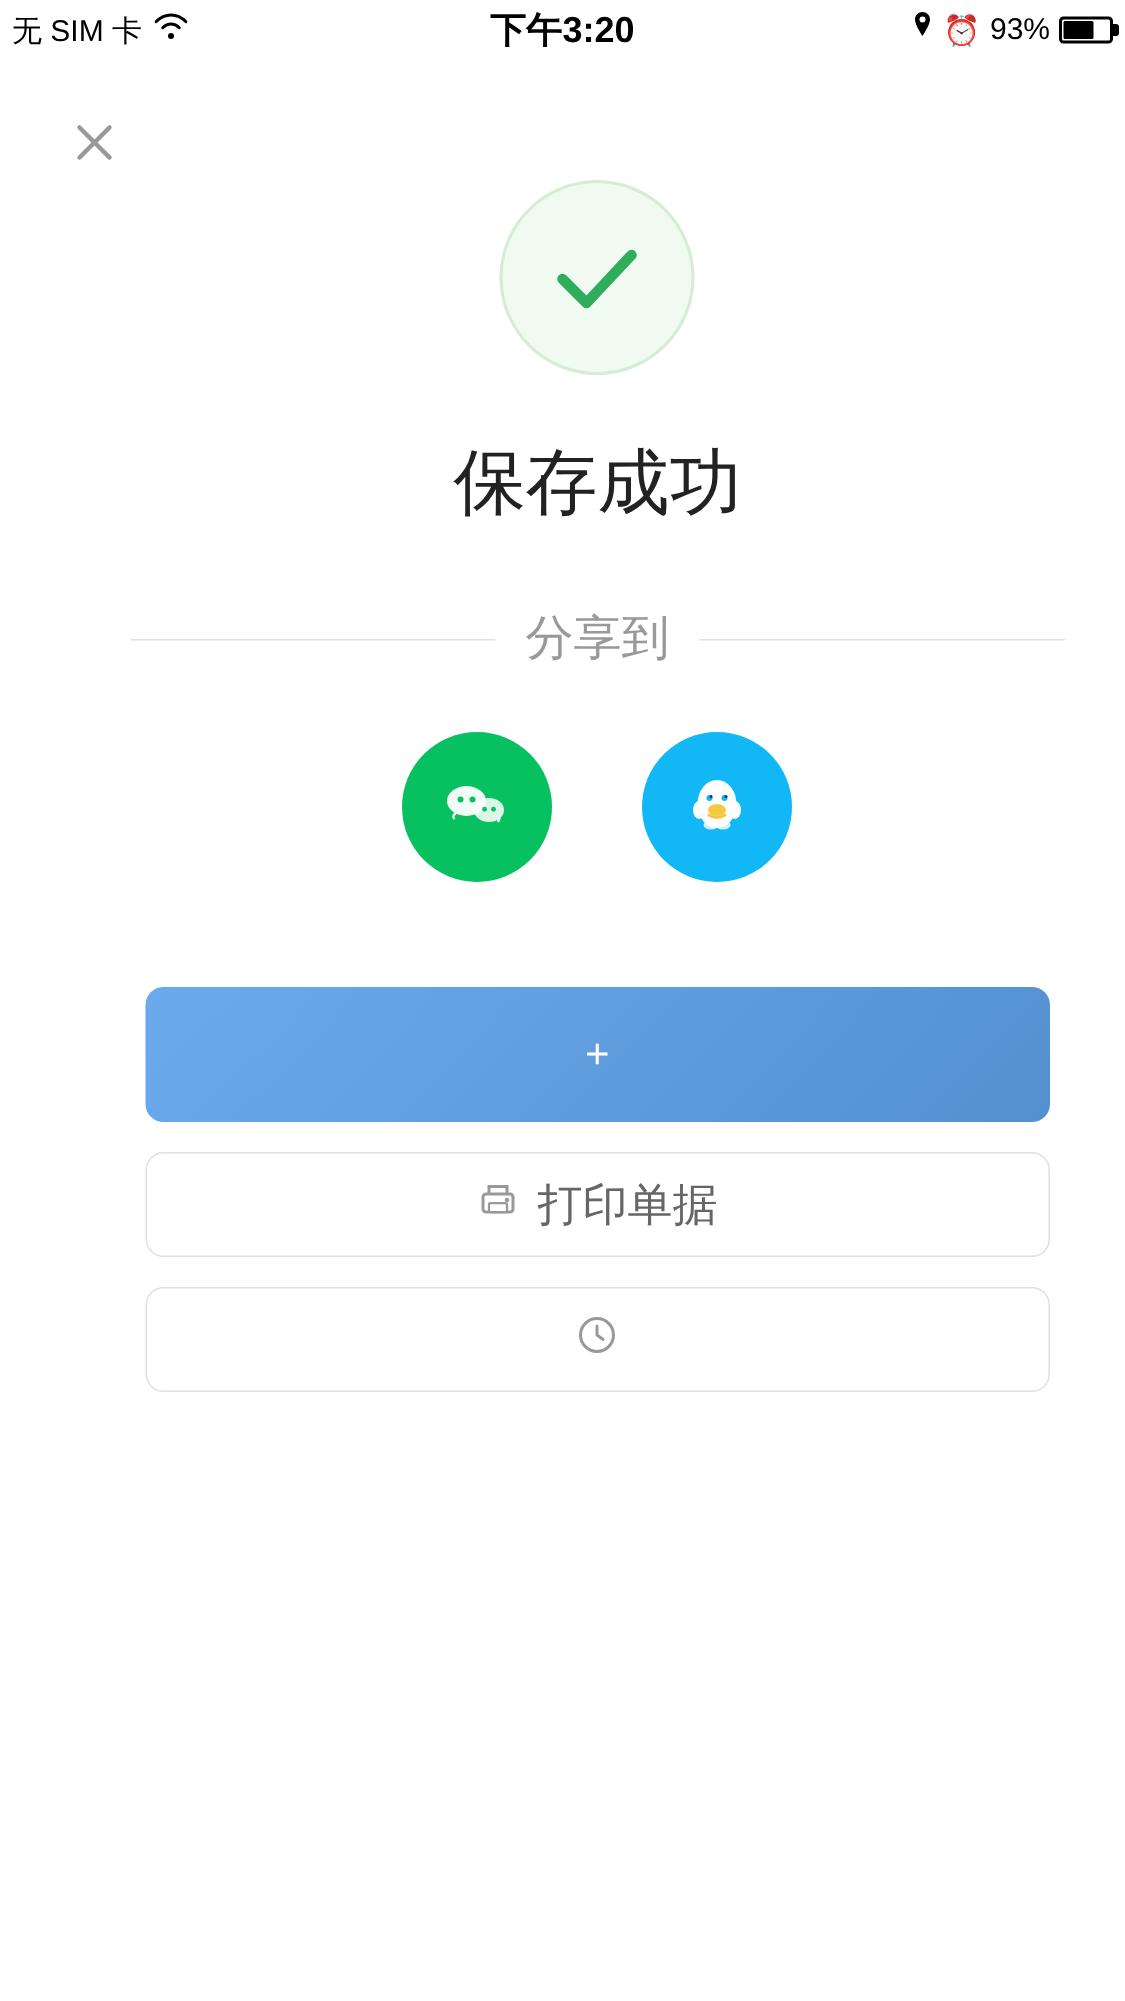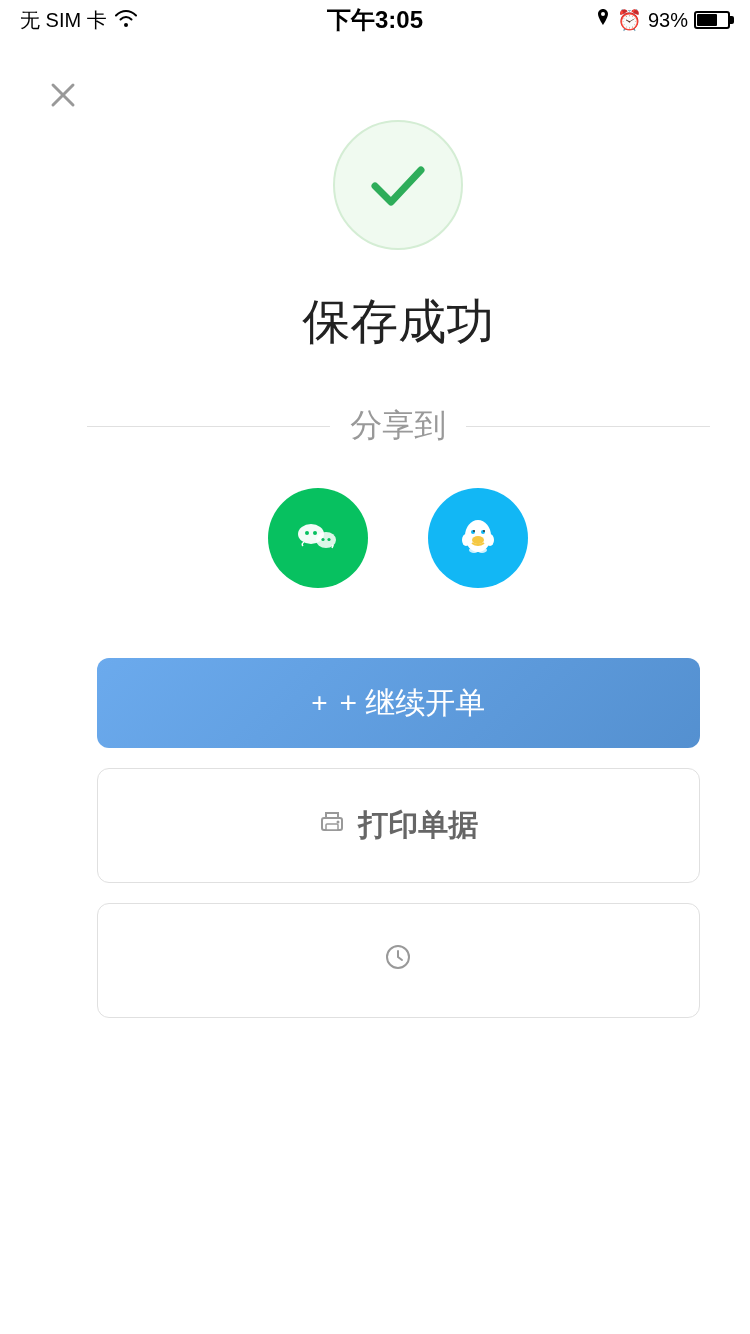--- a/index.html
+++ b/index.html
@@ -15,21 +15,21 @@
     }
 
     
     .status-bar {
       width: 100%;
       height: 40px;
       background: #ffffff;
       display: flex;
       align-items: center;
       justify-content: space-between;
-      padding: 0 20px;
+      padding: 0 8px;
       font-size: 22px;
       font-weight: 500;
       color: #000;
     }
     .status-left {
       display: flex;
       align-items: center;
       gap: 8px;
       font-size: 20px;
     }
@@ -195,32 +195,31 @@
       font-size: 30px;
       display: flex;
       align-items: center;
       justify-content: center;
       gap: 12px;
       cursor: pointer;
     }
 
     .btn-secondary {
       width: 100%;
-      height: 115px;
+      height: 70px;
       background: #fff;
       border-radius: 12px;
       border: 1px solid #e0e0e0;
       color: #666;
       font-size: 30px;
       display: flex;
       align-items: center;
       justify-content: center;
       gap: 12px;
       cursor: pointer;
-      font-weight: bold;
     }
 
     .btn-icon {
       font-size: 28px;
       color: inherit;
     }
   </style>
 </head>
 <body>
 
@@ -228,21 +227,21 @@
   <div class="status-left">
     <span>无 SIM 卡</span>
     <span>
       <svg width="22" height="18" viewBox="0 0 22 18" fill="none">
         <path d="M11 14a2 2 0 1 1 0 4 2 2 0 0 1 0-4z" fill="#000"></path>
         <path d="M5.5 10.5C7.1 8.9 9 8 11 8s3.9.9 5.5 2.5" stroke="#000" stroke-width="2" fill="none" stroke-linecap="round"></path>
         <path d="M1 6.5C3.8 3.7 7.2 2 11 2s7.2 1.7 10 4.5" stroke="#000" stroke-width="2" fill="none" stroke-linecap="round"></path>
       </svg>
     </span>
   </div>
-  <div class="status-center">下午3:05</div>
+  <div class="status-center">下午3:20</div>
   <div class="status-right">
     <span>
       <svg width="16" height="18" viewBox="0 0 16 18" fill="#000">
           <path d="M8 0C5.2 0 3 2.2 3 5c0 3.7 5 11 5 11s5-7.3 5-11c0-2.8-2.2-5-5-5zm0 7a2 2 0 1 1 0-4 2 2 0 0 1 0 4z"></path>
         </svg>
     </span>
     <span>⏰</span>
     <span>93%</span>
     <div class="battery-icon">
       <div class="battery-fill"></div>
@@ -309,21 +308,20 @@
           <ellipse cx="32" cy="40" rx="5" ry="3" fill="white" opacity="0.8"></ellipse>
         </svg>
       </button>
 
     </div>
 
     <div class="action-buttons">
 
       <button class="btn-primary">
         <span class="btn-icon">+</span>
-        <span>+ 继续开单</span>
       </button>
 
       <button class="btn-secondary">
         <span class="btn-icon">
           <svg width="28" height="28" viewBox="0 0 28 28" fill="none">
             <rect x="4" y="10" width="20" height="12" rx="2" stroke="#999" stroke-width="2"></rect>
             <path d="M8 10V5h12v5" stroke="#999" stroke-width="2"></path>
             <rect x="8" y="16" width="12" height="6" rx="1" fill="#fff" stroke="#999" stroke-width="1.5"></rect>
             <circle cx="20" cy="14" r="1.5" fill="#999"></circle>
           </svg>

